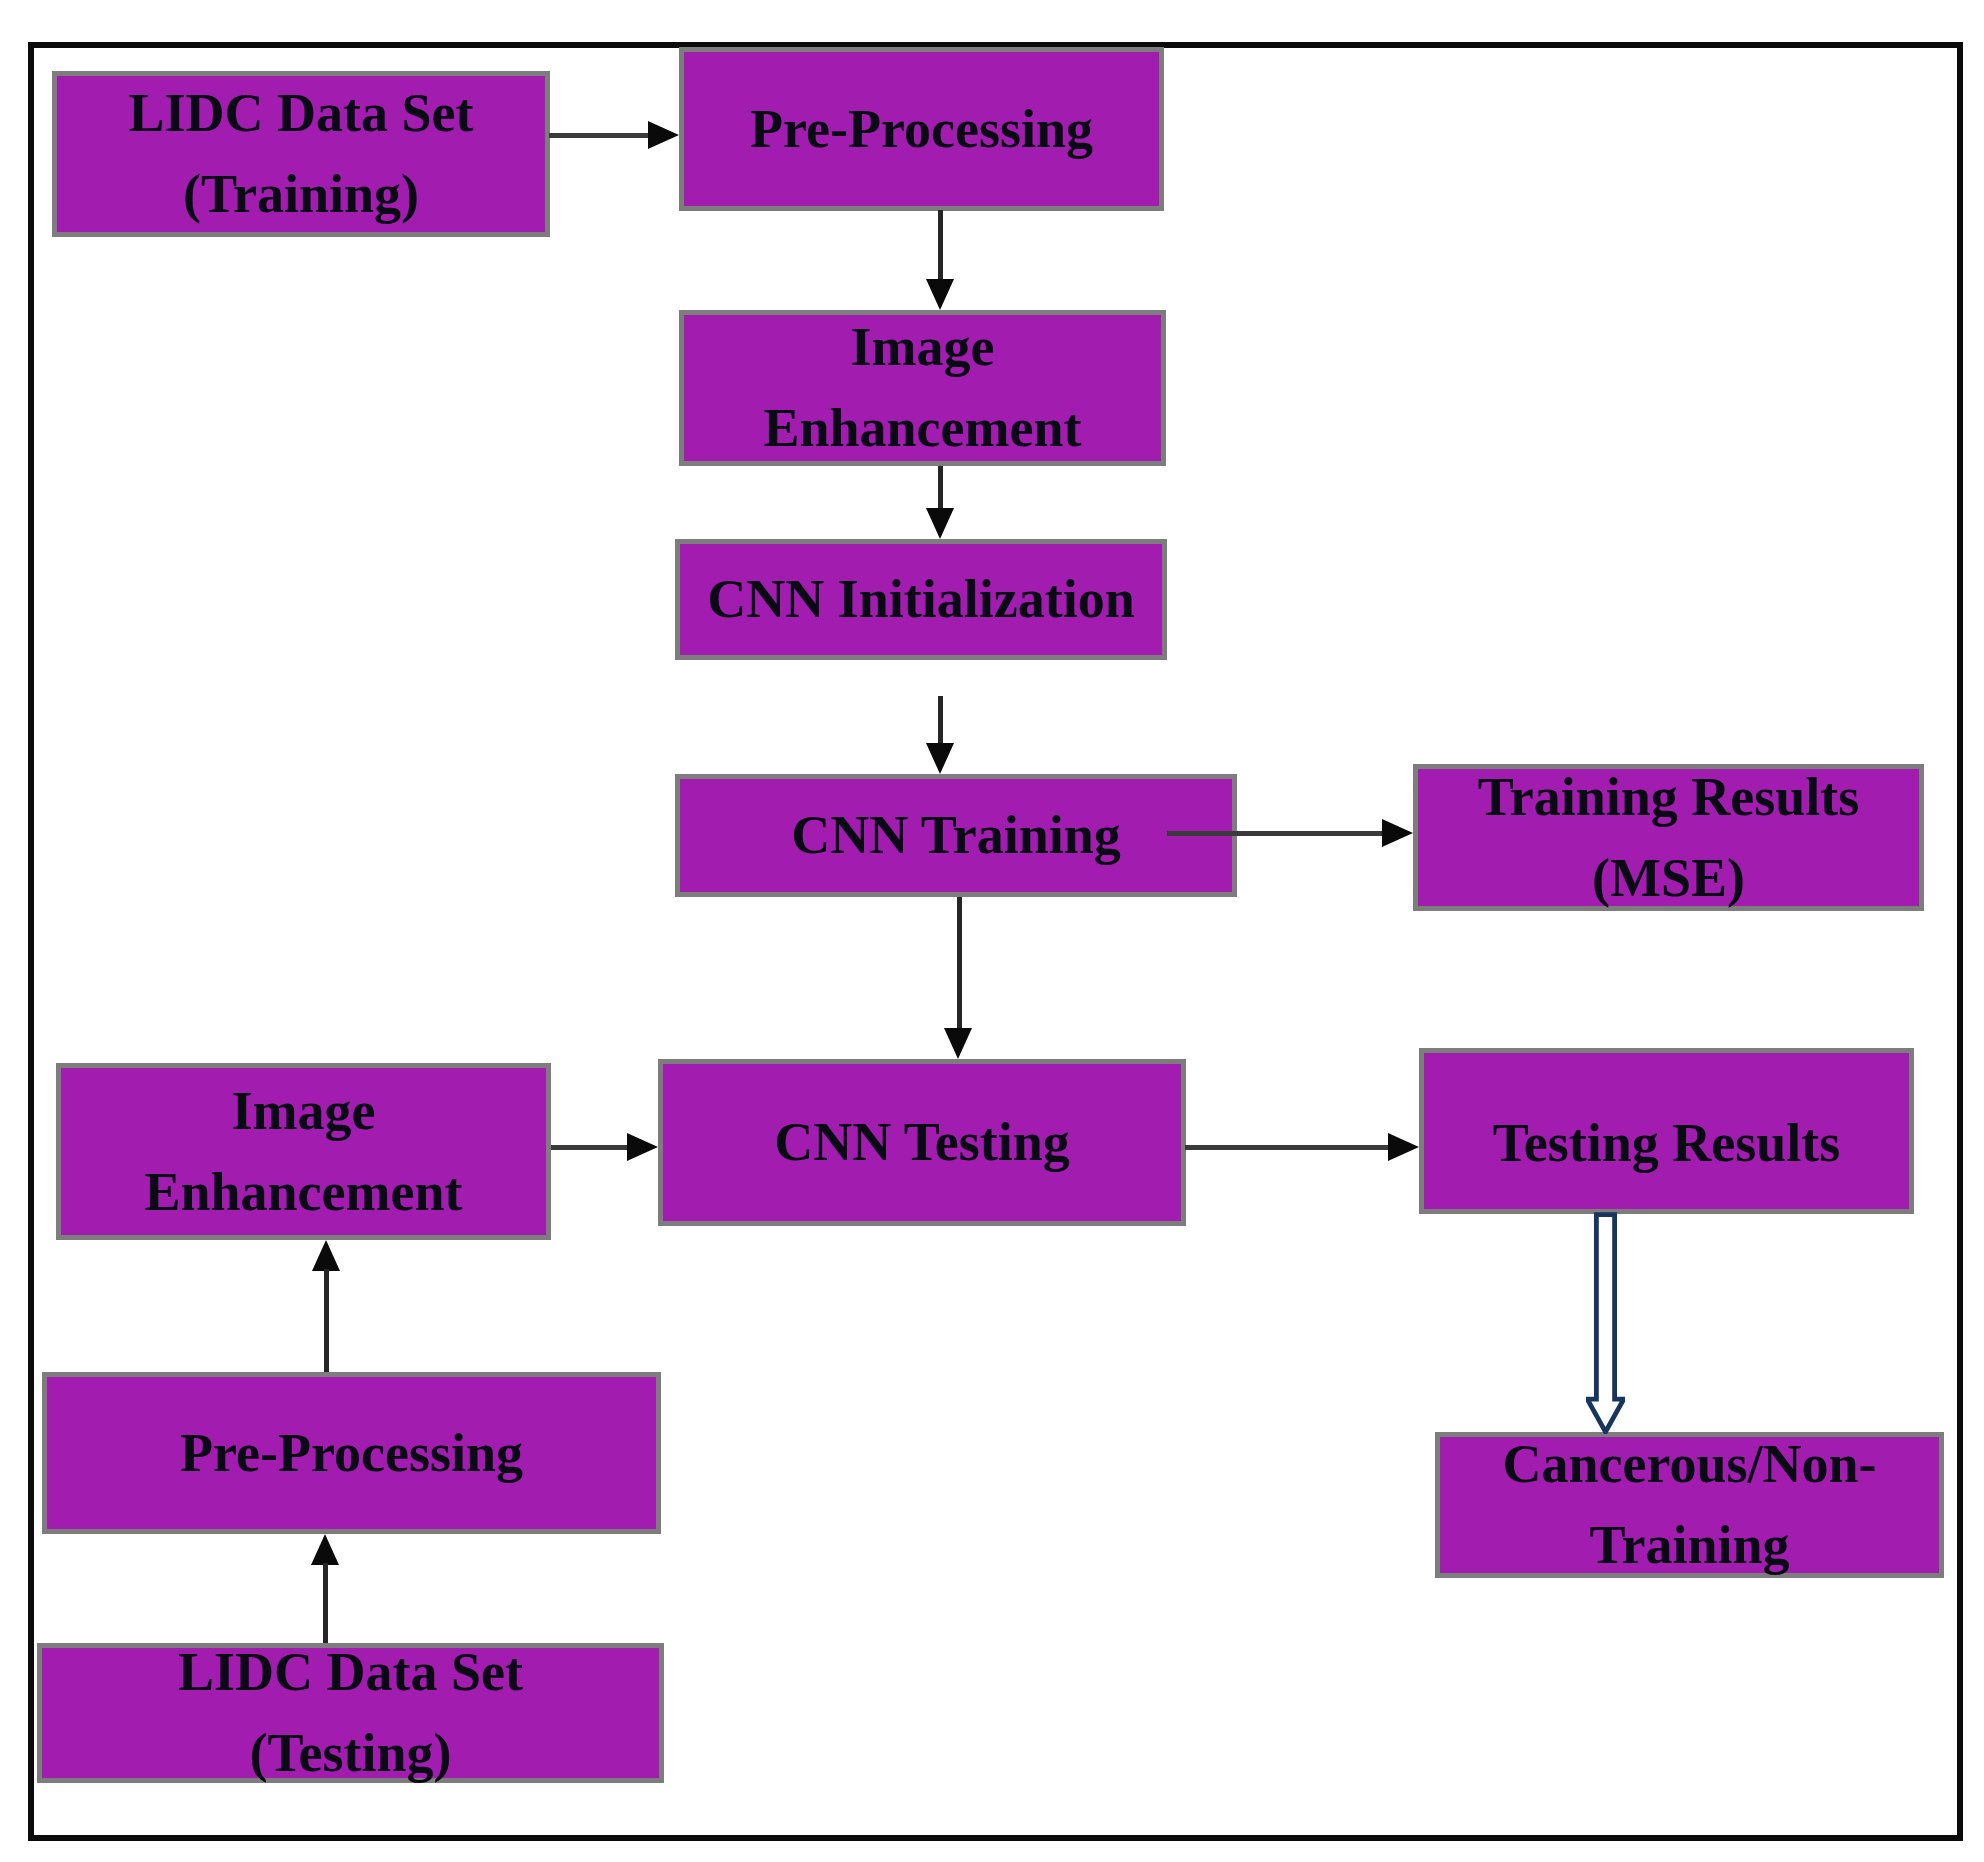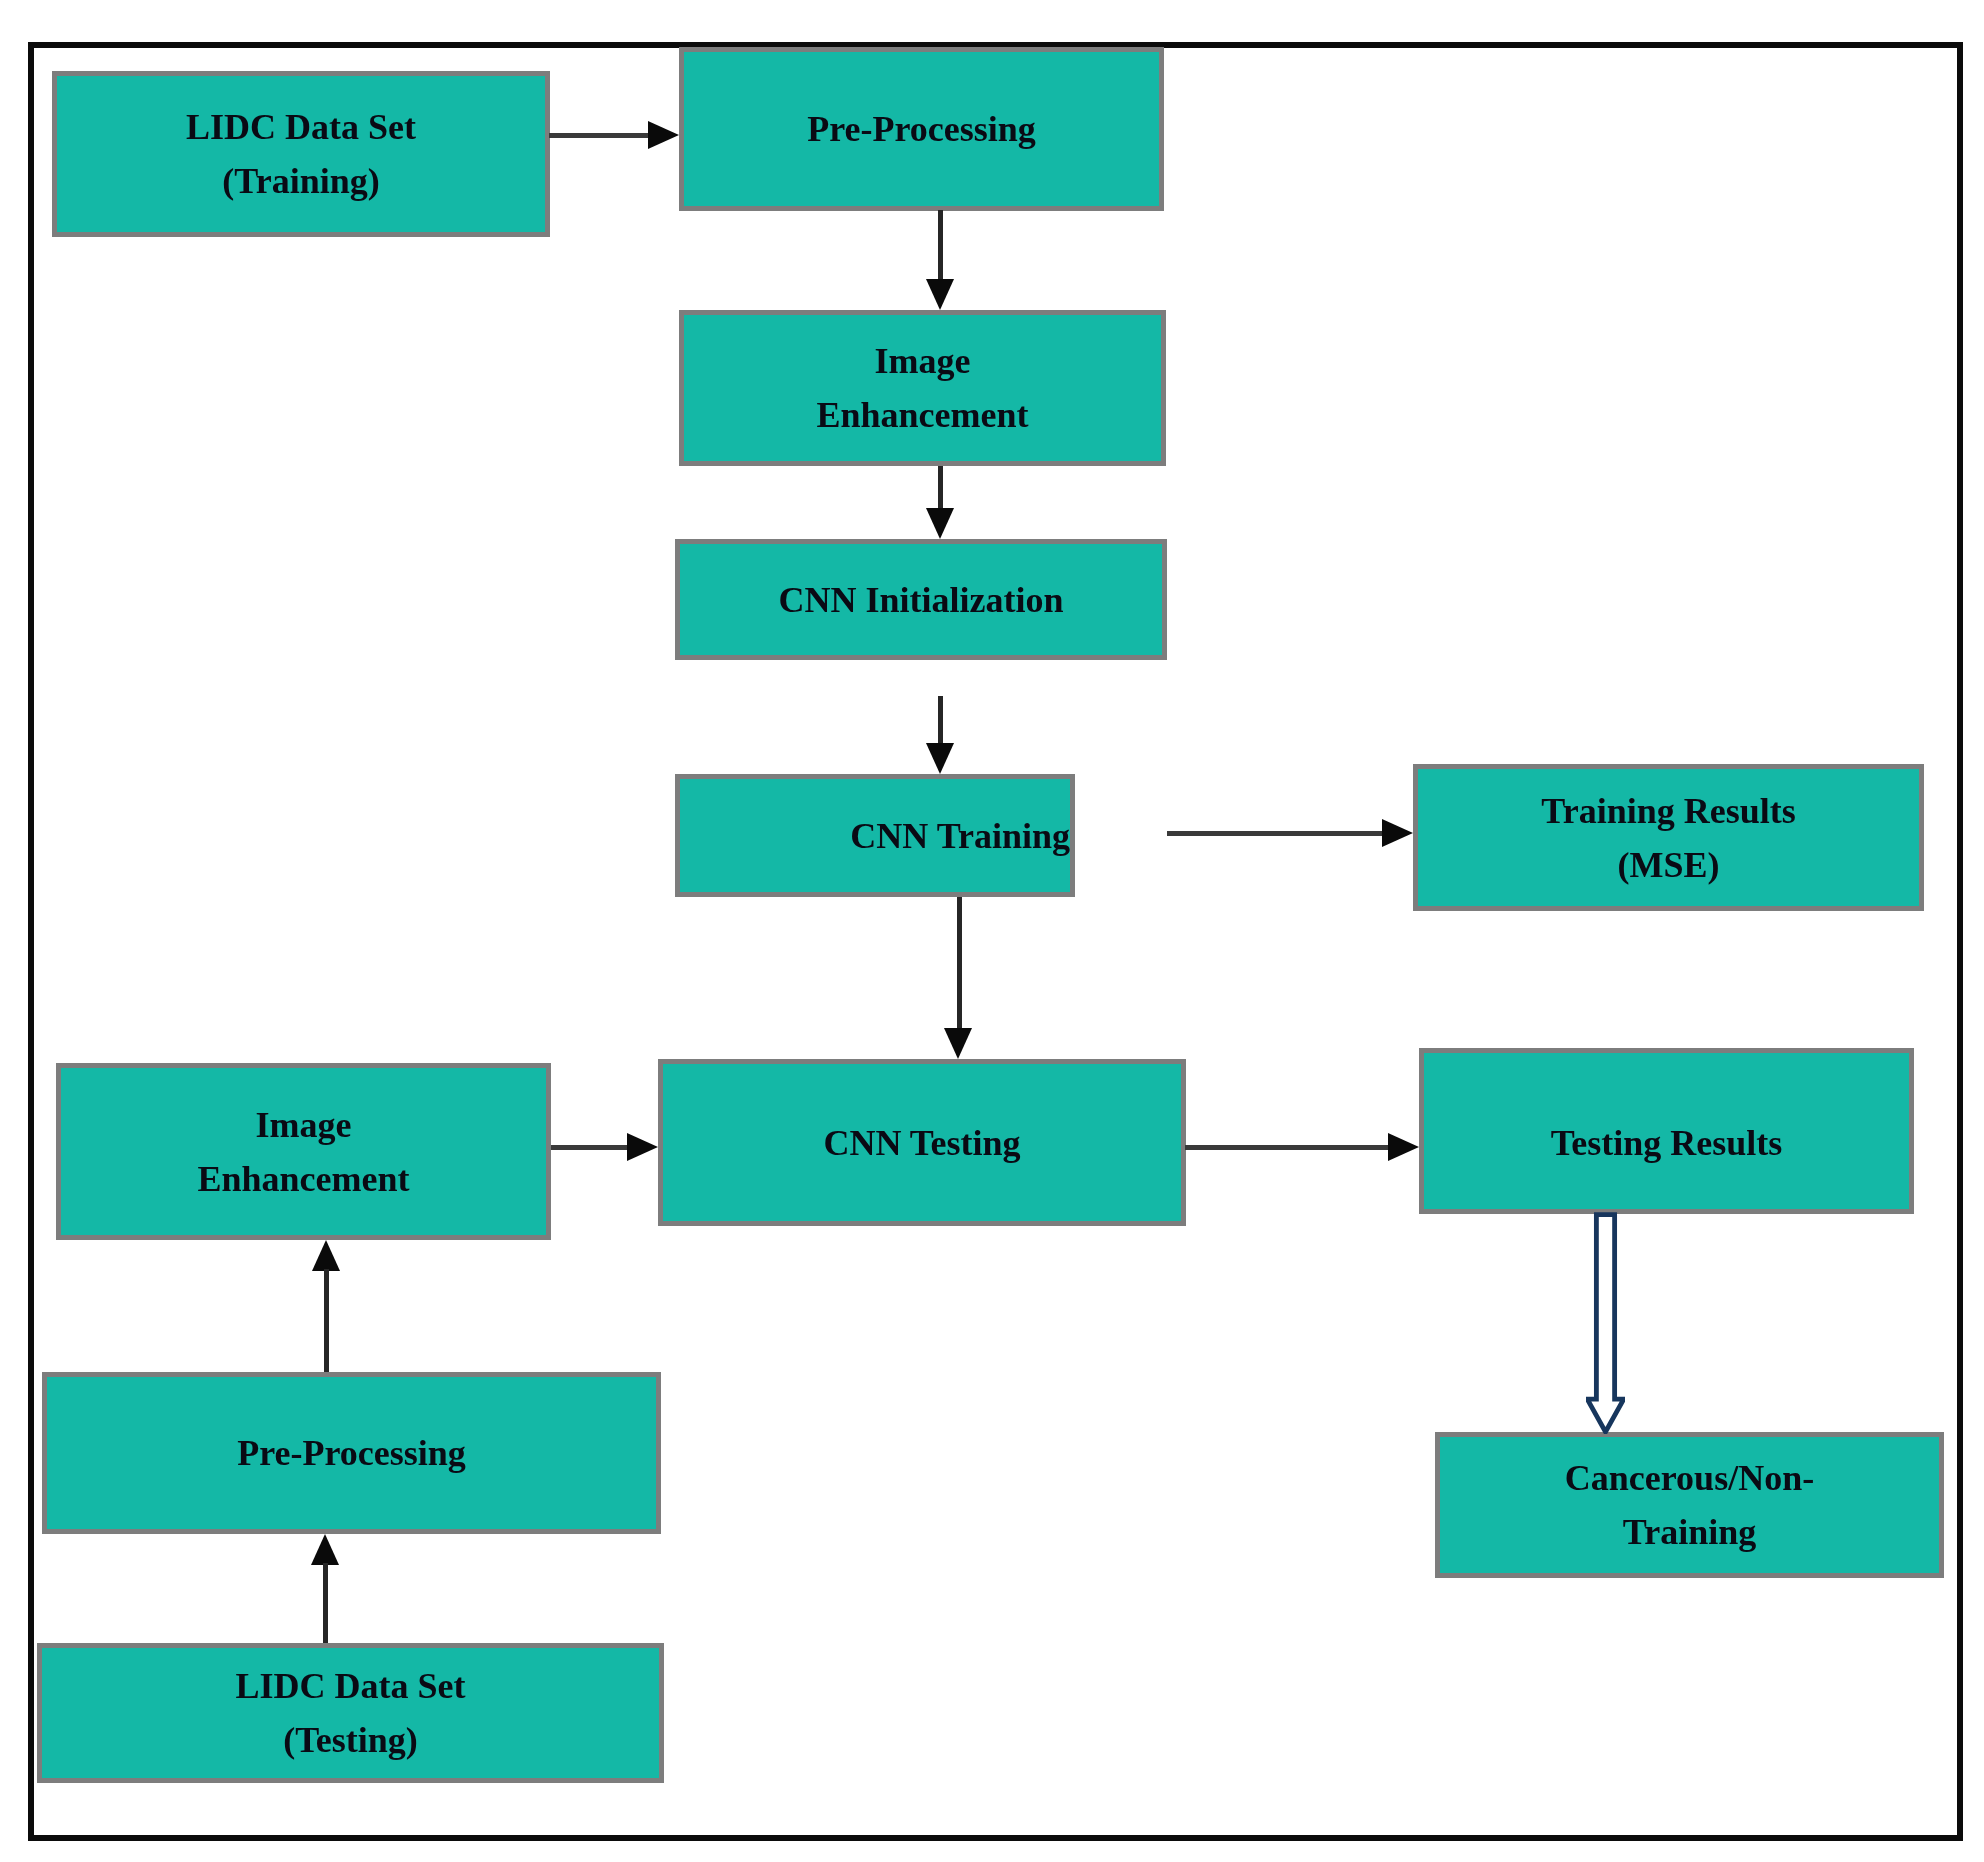--- a/index.html
+++ b/index.html
@@ -20,30 +20,30 @@
     left: 28px;
     top: 42px;
     width: 1935px;
     height: 1799px;
     border: 6.4px solid #0b0b0b;
     box-sizing: border-box;
     background: transparent;
   }
   .node {
     position: absolute;
-    background: #14b8a6;
+    background: #a21caf;
     border: 5.4px solid #7d7d7d;
     box-sizing: border-box;
     display: flex;
     flex-direction: column;
     align-items: center;
     justify-content: center;
     text-align: center;
     font-weight: bold;
-    font-size: 36px;
+    font-size: 54px;
     line-height: 1.5;
     color: #0a0a14;
     letter-spacing: 0px;
   }
   .node.top-align {
     justify-content: center;
     padding-top: 24px;
   }
   .hline {
     position: absolute;
@@ -102,21 +102,21 @@
 
   <div class="node" style="left:679px; top:310px; width:487px; height:156px;">
     <div>Image</div>
     <div>Enhancement</div>
   </div>
 
   <div class="node" style="left:675px; top:539px; width:492px; height:121px;">
     <div>CNN Initialization</div>
   </div>
 
-  <div class="node" style="left:675px; top:774px; width:400px; height:123px;align-items:flex-end;">
+  <div class="node" style="left:675px; top:774px; width:562px; height:123px;">
     <div>CNN Training</div>
   </div>
 
   <div class="node" style="left:1413px; top:764px; width:511px; height:147px;">
     <div>Training Results</div>
     <div>(MSE)</div>
   </div>
 
   <div class="node" style="left:658px; top:1059px; width:528px; height:167px;">
     <div>CNN Testing</div>

